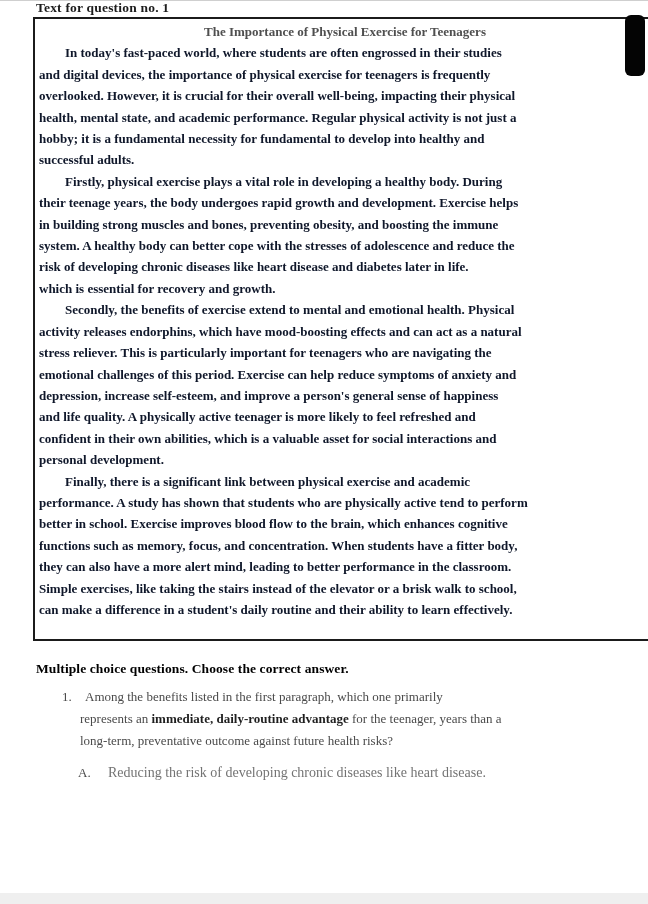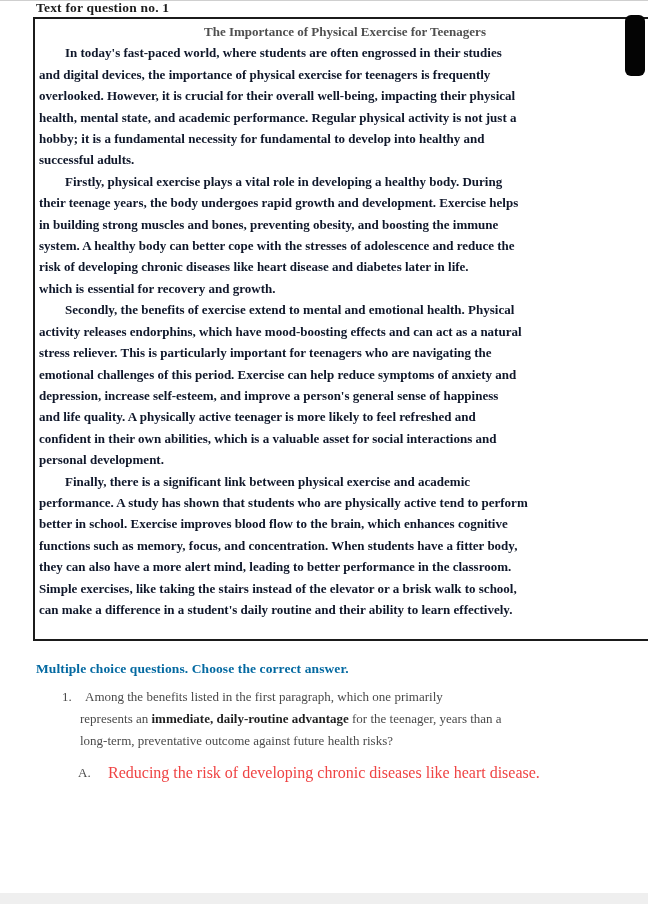--- a/index.html
+++ b/index.html
@@ -24,21 +24,21 @@
   .passage-title{
     text-align:center;font-size:13px;color:#4f4f4f;line-height:21.4px;
     white-space:nowrap;
   }
   .p-line{
     font-size:13px;color:#0f172a;line-height:21.4px;white-space:nowrap;
   }
   .p-line.indent{padding-left:26px;}
   .mcq-heading{
     position:absolute;left:36px;top:661px;
-    font-size:13.5px;font-weight:bold;color:#0369a1;letter-spacing:.1px;
+    font-size:13.5px;font-weight:bold;color:#000000;letter-spacing:.1px;
     white-space:nowrap;
   }
   .question{
     position:absolute;left:0;top:686px;width:648px;
   }
   .q-row{display:flex;}
   .q-num{
     margin-left:62px;width:18px;flex:0 0 18px;
     font-size:13px;color:#4a4a4a;line-height:22px;
   }
@@ -49,21 +49,21 @@
   .q-line:first-child{padding-left:5px;}
   .q-line b{color:#1f1f1f;}
   .option-row{
     position:absolute;left:0;top:762px;display:flex;width:648px;
   }
   .opt-label{
     margin-left:78px;width:30px;flex:0 0 30px;
     font-size:13px;color:#4a4a4a;line-height:22px;
   }
   .opt-text{
-    font-size:16px;color:#ef4444;line-height:22px;white-space:nowrap;
+    font-size:14px;color:#737373;line-height:22px;white-space:nowrap;
   }
   .scroll-thumb{
     position:absolute;left:625px;top:15px;width:20px;height:61px;
     background:#040404;border-radius:6px;
   }
   .bottom-strip{
     position:absolute;left:0;bottom:0;width:648px;height:11px;background:#efefef;
   }
 </style>
 </head>

